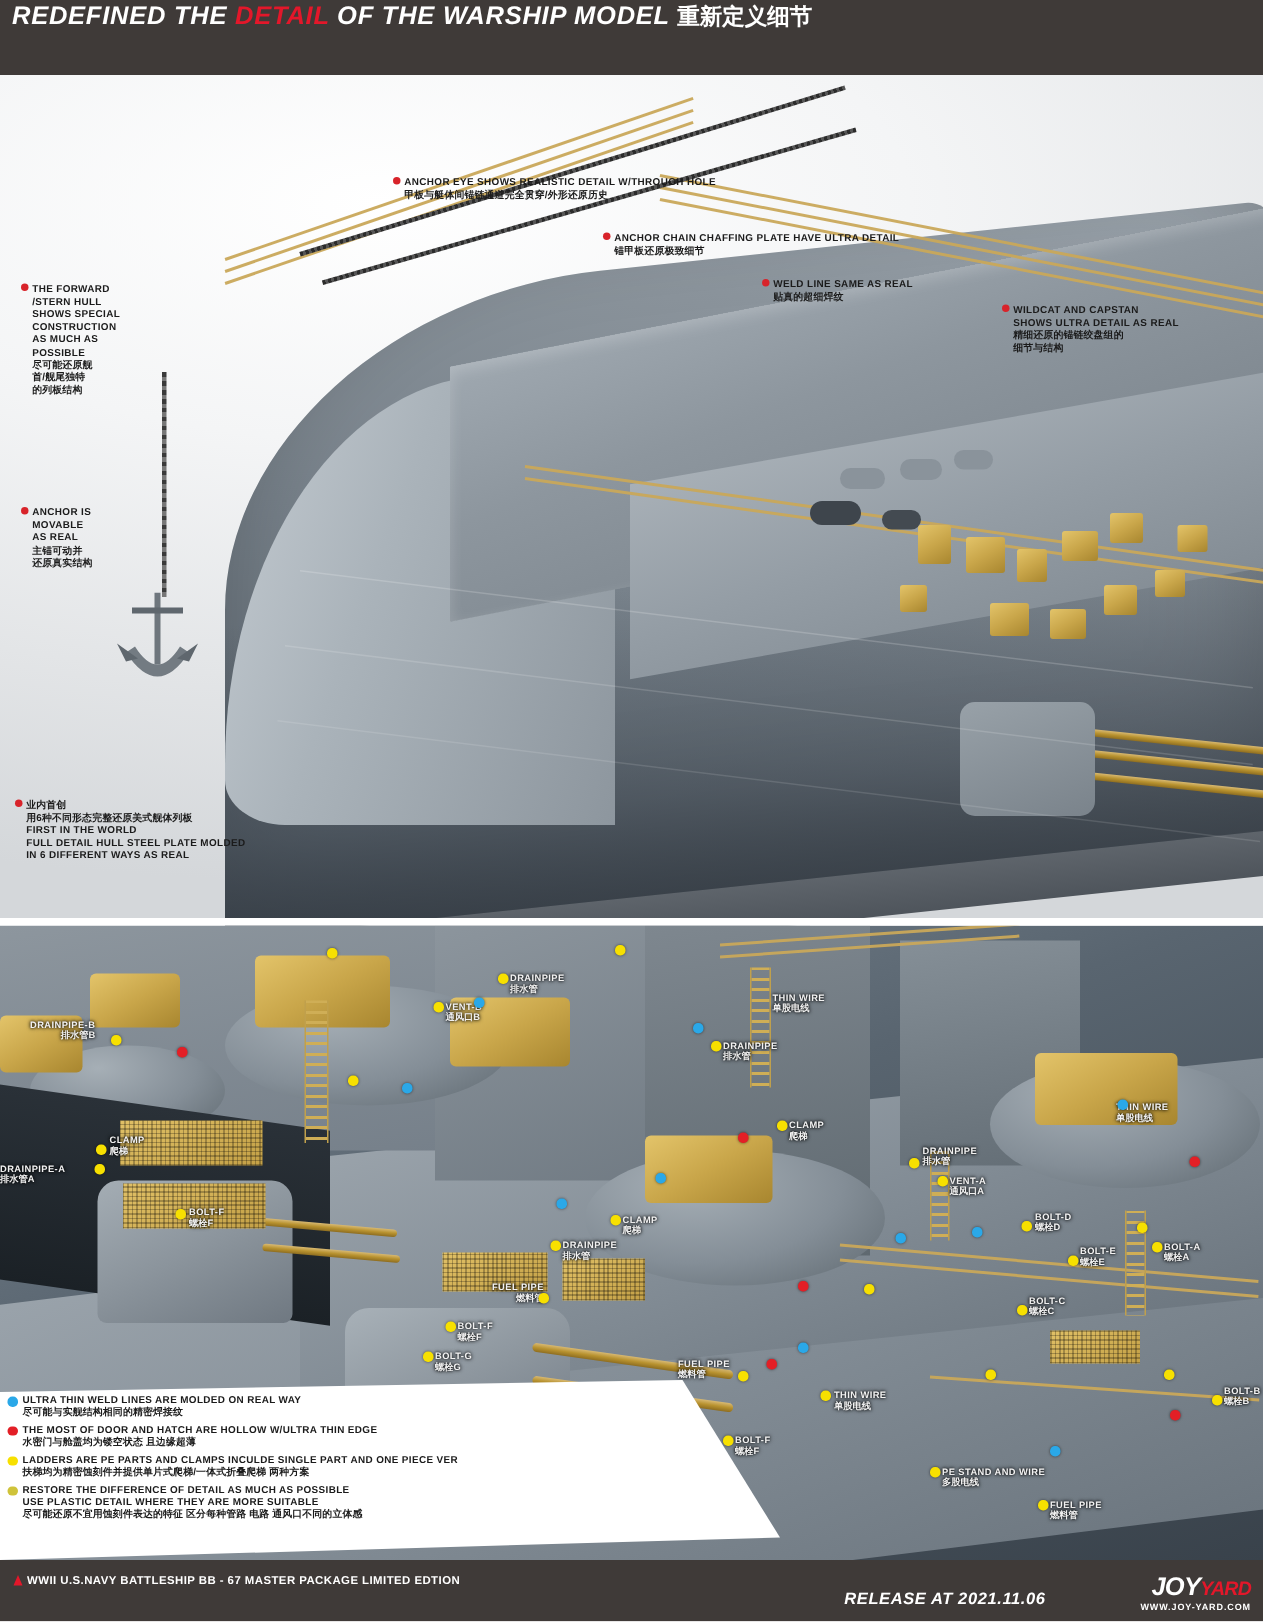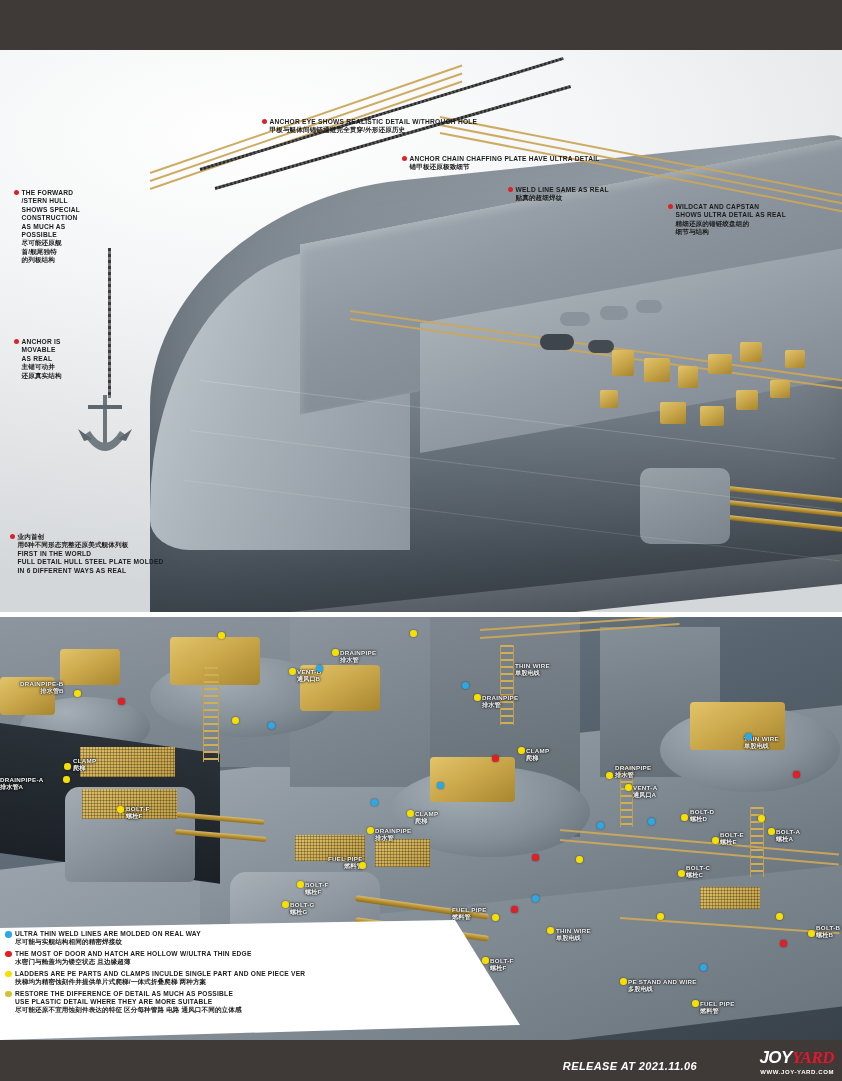--- a/index.html
+++ b/index.html
@@ -311,26 +311,25 @@
     white-space: nowrap;
   }
   .logo-joy {
     font-size: 17px;
     font-weight: bold;
     font-style: italic;
     color: #ffffff;
     letter-spacing: -0.5px;
   }
   .logo-yard {
-    font-size: 17px;
+    font-size: 13px;
     font-weight: bold;
     font-style: italic;
     color: #e3172a;
     letter-spacing: -0.5px;
-    font-family: Liberation Serif, serif;
   }
   .logo-url {
     display: block;
     font-size: 6px;
     font-weight: bold;
     color: #ffffff;
     letter-spacing: 0.6px;
     margin-top: 1px;
   }
   .divider-white {
@@ -340,20 +339,23 @@
     background: #ffffff;
     z-index: 4;
   }
 </style>
 </head>
 <body>
 
 <div id="page">
 
   <div class="header">
+    <div class="header-title">
+      <span>REDEFINED THE </span><span class="accent">DETAIL</span><span> OF THE WARSHIP MODEL </span><span class="cn">重新定义细节</span>
+    </div>
   </div>
 
   <div class="panel" id="panel-top">
     <div class="sky"></div>
 
     <div class="hull"></div>
     <div class="hull-shadow"></div>
     <div class="bow-edge"></div>
     <div class="deck"></div>
     <div class="deck2"></div>
@@ -727,20 +729,23 @@
     <div class="legend-row">
       <span class="bullet" style="background:#cfc33a;"></span>
       <span class="en">RESTORE THE DIFFERENCE OF DETAIL AS MUCH AS POSSIBLE</span>
       <span class="en">USE PLASTIC DETAIL WHERE THEY ARE MORE SUITABLE</span>
       <span class="cn">尽可能还原不宜用蚀刻件表达的特征 区分每种管路 电路 通风口不同的立体感</span>
     </div>
   </div>
 
   <div class="footer">
     <div class="footer-left">
+      <div>
+        <span class="footer-tri"></span><span>WWII U.S.NAVY BATTLESHIP BB - 67 MASTER PACKAGE LIMITED EDTION</span>
+      </div>
     </div>
     <div class="footer-release">RELEASE AT 2021.11.06</div>
     <div class="footer-logo">
       <span class="logo-joy">JOY</span><span class="logo-yard">YARD</span>
       <span class="logo-url">WWW.JOY-YARD.COM</span>
     </div>
   </div>
 
 </div>
 

